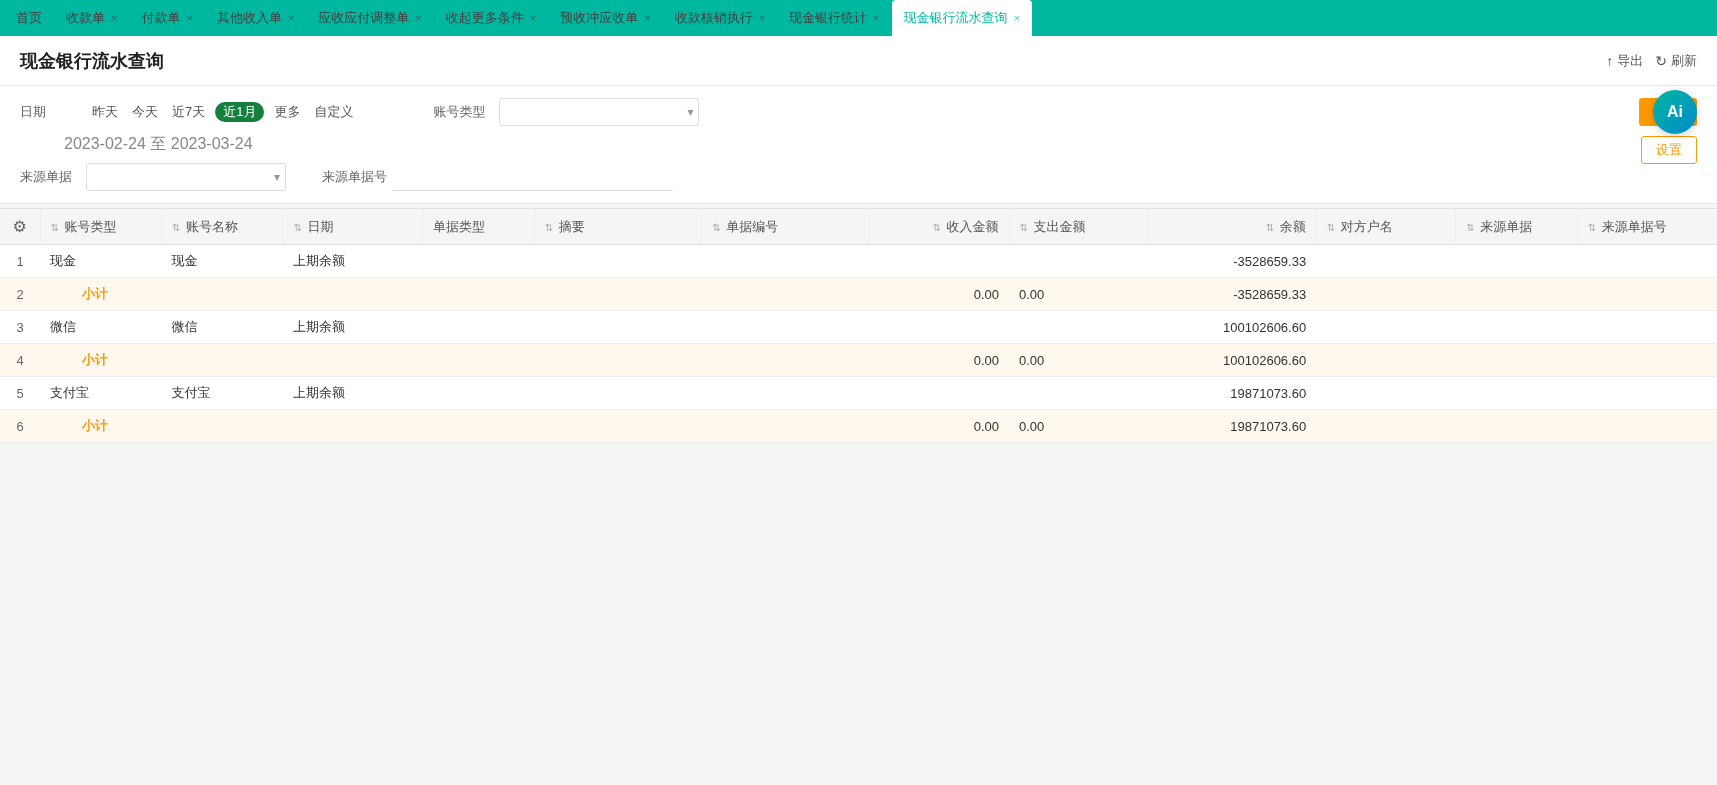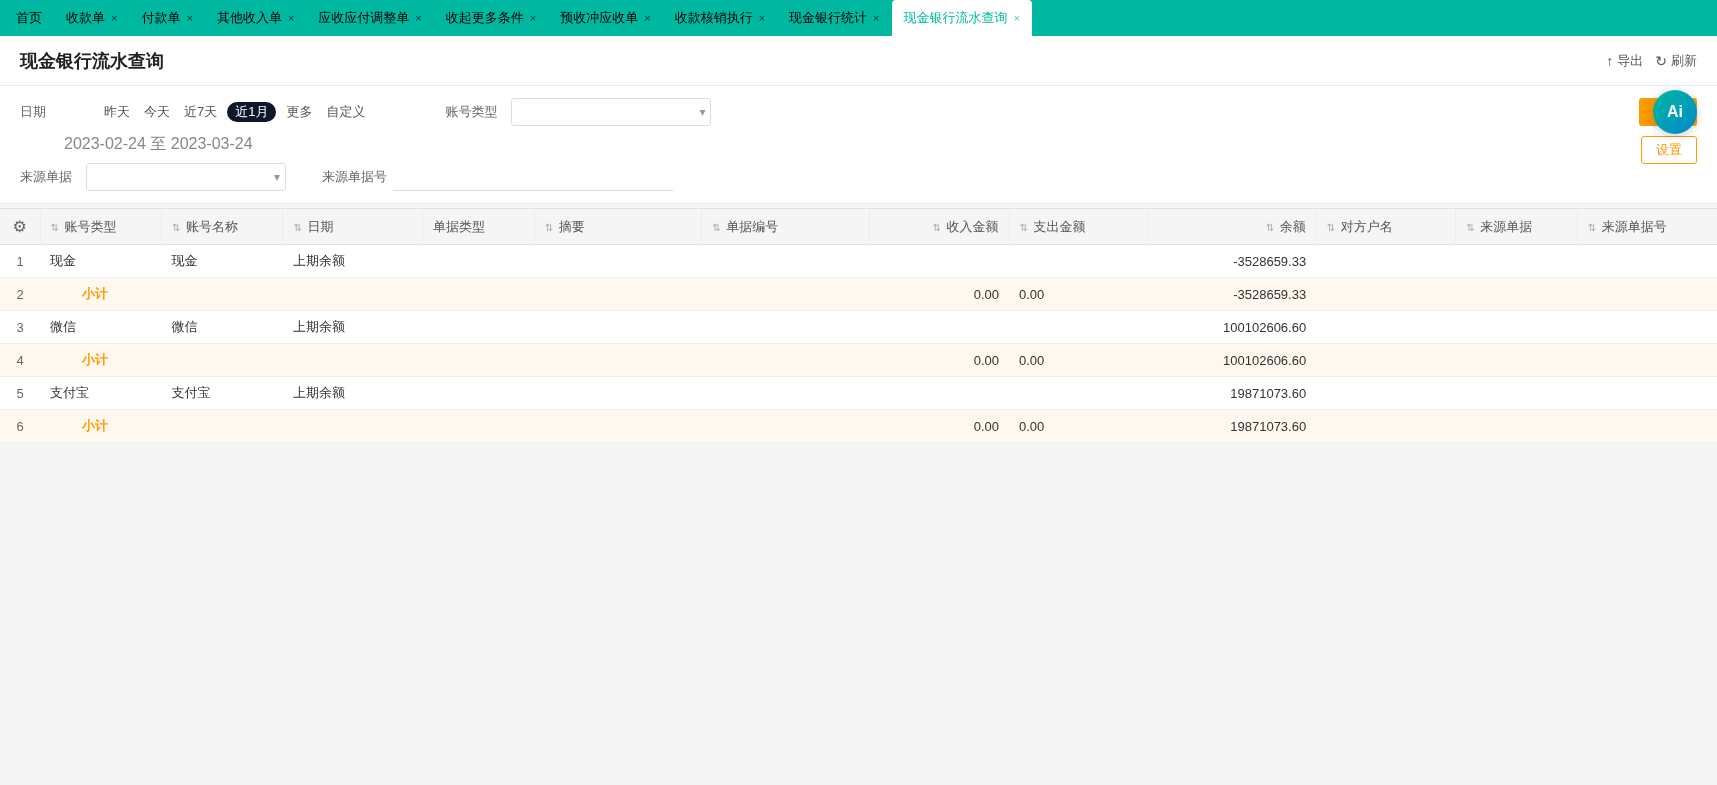--- a/index.html
+++ b/index.html
@@ -9,21 +9,21 @@
     .top-nav {
       background: #00b8a0;
       display: flex;
       align-items: center;
       height: 36px;
       padding: 0 4px;
       gap: 0;
       overflow: hidden;
     }
     .nav-item {
-      color: #000000;
+      color: #404040;
       padding: 0 12px;
       height: 36px;
       display: flex;
       align-items: center;
       font-size: 13px;
       cursor: pointer;
       white-space: nowrap;
       gap: 4px;
     }
     .nav-item.active {
@@ -83,30 +83,30 @@
     .filter-label {
       color: #666;
       font-size: 13px;
       min-width: 60px;
       flex-shrink: 0;
     }
     .date-options {
       display: flex;
       align-items: flex-end;
       gap: 6px;
-      margin-left: 16px;
+      margin-left: 4px;
     }
     .date-opt {
       color: #555;
       font-size: 13px;
       cursor: pointer;
       padding: 1px 4px;
     }
     .date-opt.active {
-      background: #0f172a;
+      background: #15803d;
       color: #fff;
       border-radius: 10px;
       padding: 1px 8px;
     }
     .date-range {
       color: #888;
       font-size: 16px;
       margin-left: 8px;
     }
     .filter-input {

